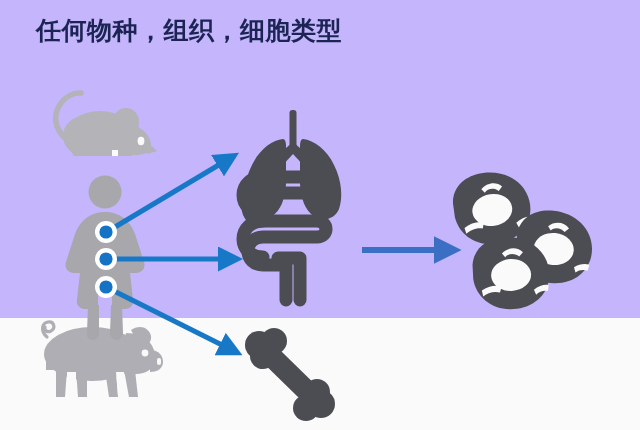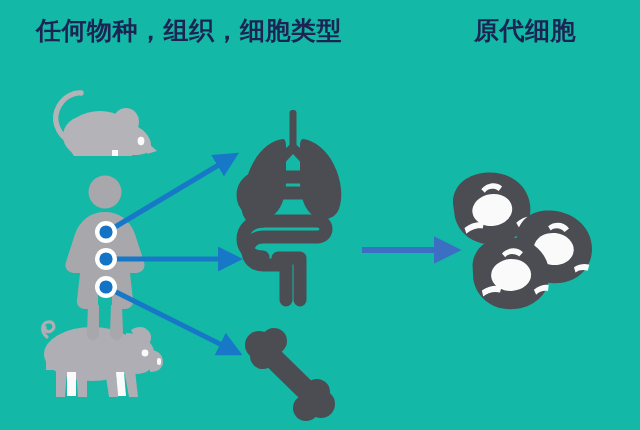--- a/index.html
+++ b/index.html
@@ -11,22 +11,22 @@
     width: 640px;
     height: 430px;
     background: #fafafb;
     font-family: "Liberation Sans", "DejaVu Sans", sans-serif;
     overflow: hidden;
     position: relative;
   }
   #stage {
     position: relative;
     width: 640px;
-    height: 430px;
-    background: #14b8a6;
+    height: 318px;
+    background: #c4b5fd;
   }
   .heading {
     position: absolute;
     color: #1b2452;
     font-weight: bold;
     font-size: 25px;
     letter-spacing: 0.5px;
     white-space: nowrap;
     line-height: 1;
   }
@@ -41,21 +41,20 @@
     height: 430px;
   }
 </style>
 </head>
 <body>
 
 <div id="stage">
 
   <div class="heading" id="heading-left">任何物种，组织，细胞类型</div>
 
-  <div class="heading" id="heading-right">原代细胞</div>
 
   <svg id="svg-layer" viewBox="0 0 640 430" xmlns="http://www.w3.org/2000/svg">
 
     <defs>
       <marker id="arrowhead-branch" markerWidth="5" markerHeight="5" refX="2.2" refY="2.5" orient="auto" markerUnits="strokeWidth">
         <path d="M0,0 L5,2.5 L0,5 z" fill="#1878c8"></path>
       </marker>
       <marker id="arrowhead-main" markerWidth="4.6" markerHeight="4.6" refX="2" refY="2.3" orient="auto" markerUnits="strokeWidth">
         <path d="M0,0 L4.6,2.3 L0,4.6 z" fill="#3a6fc4"></path>
       </marker>

